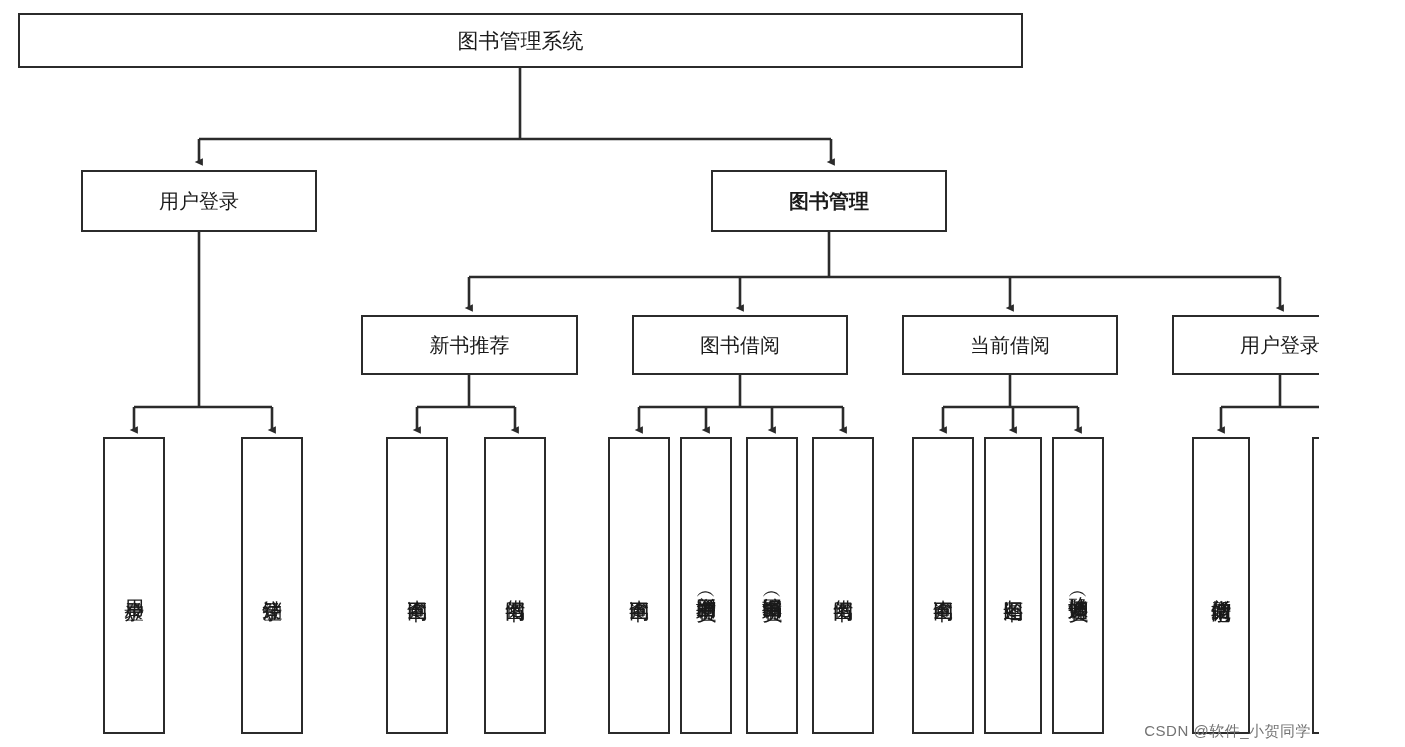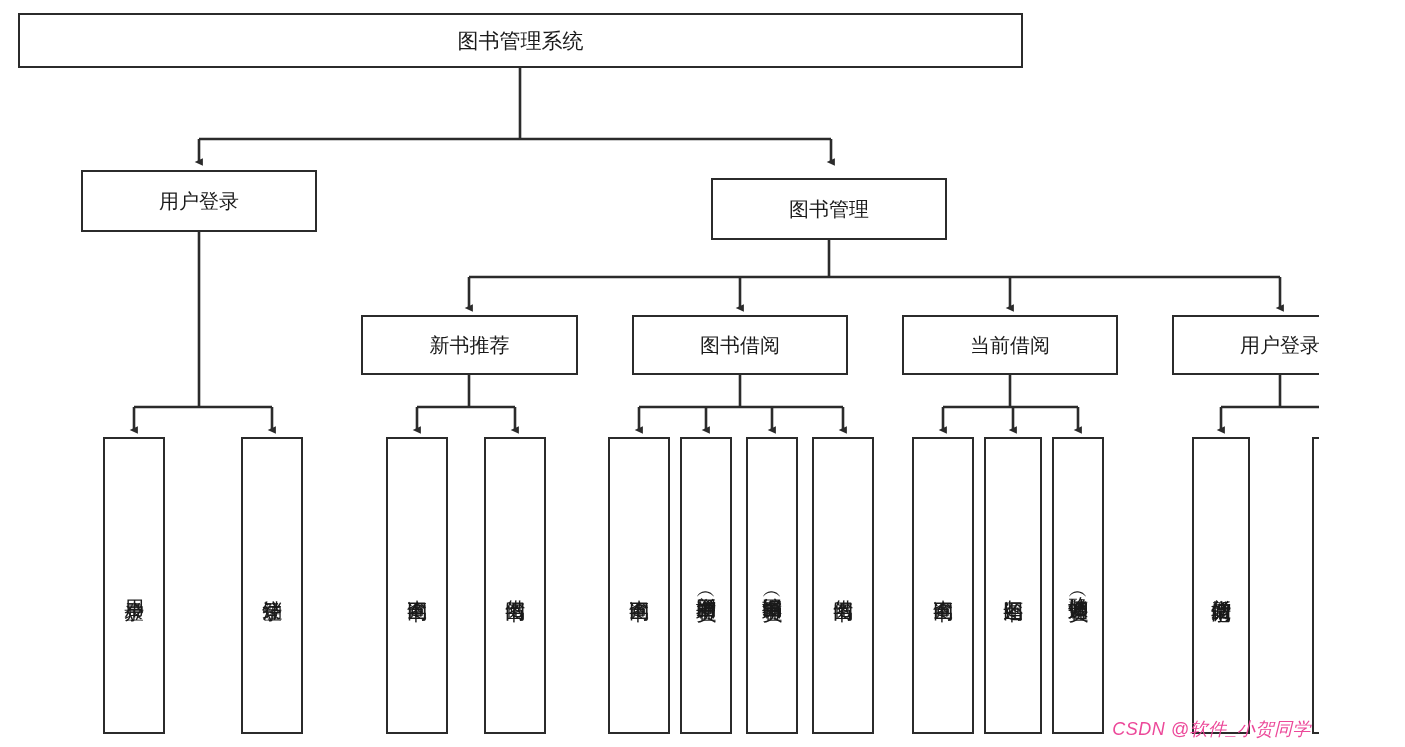--- a/index.html
+++ b/index.html
@@ -61,26 +61,25 @@
     max-height:280px;
     text-align:center;
   }
   .leaf.tall .vtext{ max-height:272px; }
 
   
   #watermark{
     position:absolute;
     right:8px;
     bottom:6px;
-    font-size:18px;
-    color:#ec4899;
+    font-size:15px;
+    color:#737373;
     letter-spacing:0.5px;
     z-index:5;
     white-space:nowrap;
-    font-style:italic;
   }
 </style>
 </head>
 <body>
 
 <div id="canvas">
 
   <svg id="wires" viewBox="0 0 1405 747" width="1405" height="747" xmlns="http://www.w3.org/2000/svg">
     <defs>
       <marker id="arrow" markerWidth="9" markerHeight="9" refX="4.2" refY="4.3" orient="auto" markerUnits="userSpaceOnUse">
@@ -132,21 +131,21 @@
   </svg>
 
   <div class="node level0" style="left:18px; top:13px; width:1005px; height:55px;">
     <span>图书管理系统</span>
   </div>
 
   <div class="node level1" style="left:81px; top:170px; width:236px; height:62px;">
     <span>用户登录</span>
   </div>
 
-  <div class="node level1" style="left:711px; top:178px; width:236px; height:62px;">
+  <div class="node level1" style="left:711px; top:170px; width:236px; height:62px;font-weight:bold;">
     <span>图书管理</span>
   </div>
 
   <div class="node level2" style="left:361px; top:315px; width:217px; height:60px;">
     <span>新书推荐</span>
   </div>
 
   <div class="node level2" style="left:902px; top:315px; width:216px; height:60px;">
     <span>当前借阅</span>
   </div>

